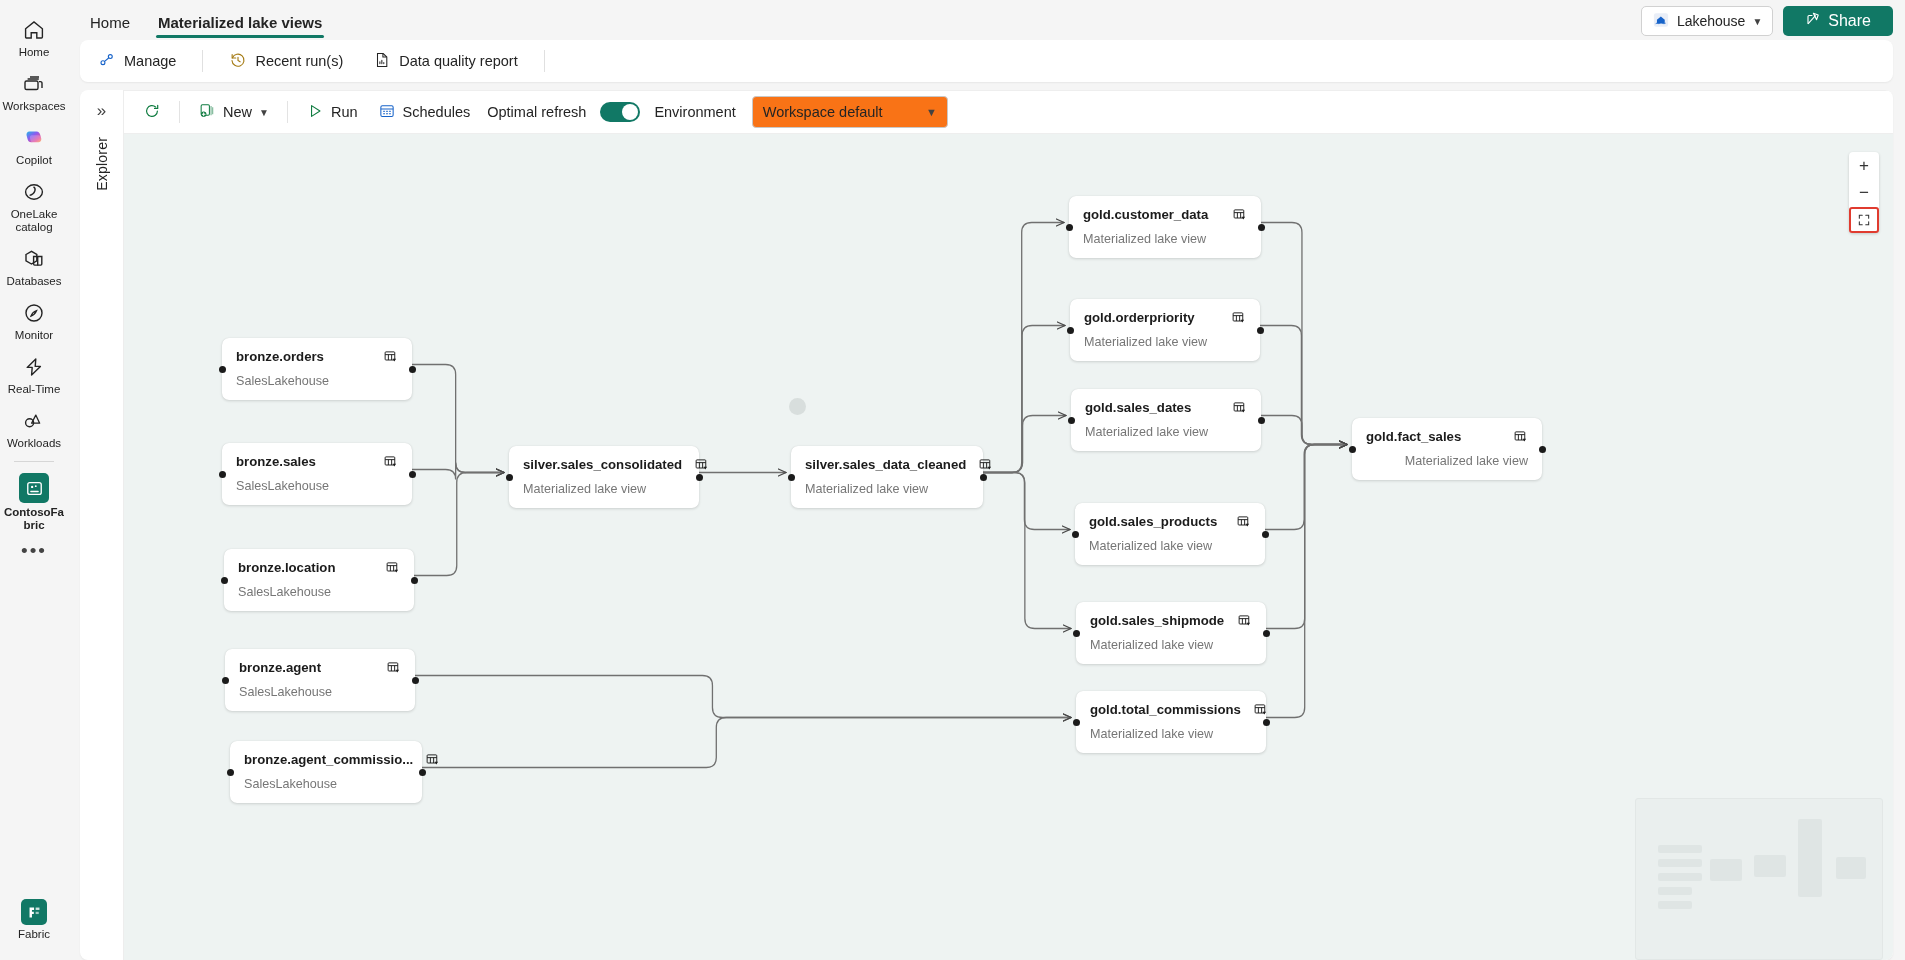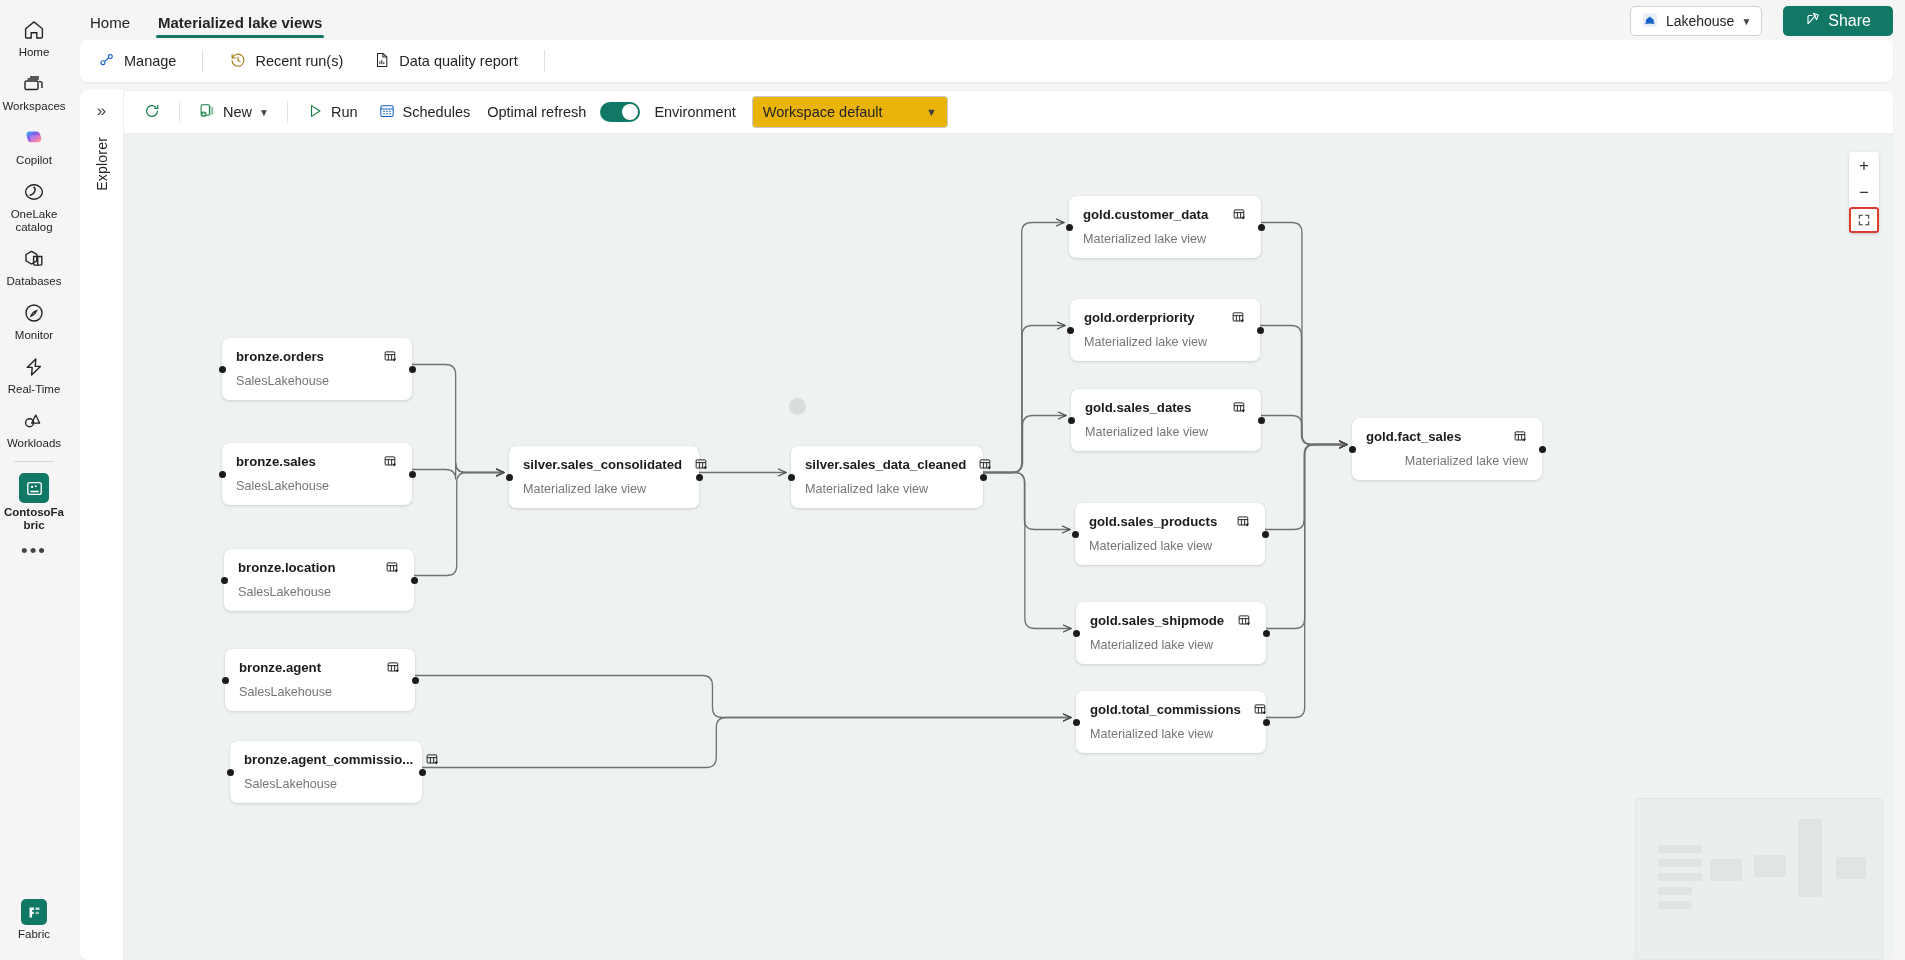--- a/index.html
+++ b/index.html
@@ -43,21 +43,21 @@
 
   
   .topbar { height: 40px; display: flex; align-items: flex-end; padding: 0 12px 0 8px;
     background: #f5f5f5; position: relative; }
   .top-tab { font-size: 15px; padding: 0 14px 9px; color: #242424; cursor: pointer; position: relative; }
   .top-tab.active { font-weight: 700; }
   .top-tab.active::after {
     content:""; position: absolute; left: 12px; right: 12px; bottom: 2px;
     height: 3px; background: #117865; border-radius: 2px;
   }
-  .topbar-right { margin-left: auto; display: flex; align-items: center; gap: 21px; padding-bottom: 4px; margin-top: 28px; }
+  .topbar-right { margin-left: auto; display: flex; align-items: center; gap: 10px; padding-bottom: 4px; margin-top: 28px; }
   .lakehouse-pill {
     display:flex; align-items:center; gap:7px; height: 30px; padding: 0 10px;
     border: 1px solid #d1d1d1; border-radius: 5px; background: #fff; font-size: 14px; cursor: pointer;
   }
   .share-btn {
     display:flex; align-items:center; gap:7px; height: 30px; padding: 0 22px;
     border-radius: 5px; background: #117865; color: #fff; font-size: 16px; cursor: pointer; border: none;
     font-family: "Liberation Sans", sans-serif;
   }
 
@@ -106,21 +106,21 @@
     font-size: 14.5px; cursor: pointer; white-space: nowrap; }
   .tb-div { width:1px; height: 22px; background:#e3e3e3; margin: 0 7px; }
   .tb-text { font-size: 14.5px; padding: 0 6px; white-space: nowrap; }
   .toggle { width: 40px; height: 20px; border-radius: 10px; background: #117865;
     position: relative; cursor: pointer; margin: 0 6px; }
   .toggle .knob { position: absolute; top: 2px; right: 2px; width: 16px; height: 16px;
     border-radius: 50%; background: #fff; }
   .env-select {
     margin-left: 8px; width: 196px; height: 32px; border: 1px solid #c8c8c8; border-radius: 4px;
     display: flex; align-items: center; padding: 0 10px; font-size: 14.5px; cursor: pointer;
-    background: #eab308;
+    background: #f97316;
   }
   .env-select .cv { margin-left: auto; font-size: 11px; color: #424242; }
 
   
   .canvas { position: relative; flex: 1 1 auto; background: #eef3f2; overflow: hidden; }
   .canvas svg.edges { position: absolute; inset: 0; width: 100%; height: 100%; }
 
   .node {
     position: absolute; background: #fff; border-radius: 7px;
     box-shadow: 0 1px 3px rgba(0,0,0,.14), 0 0 1px rgba(0,0,0,.10);

